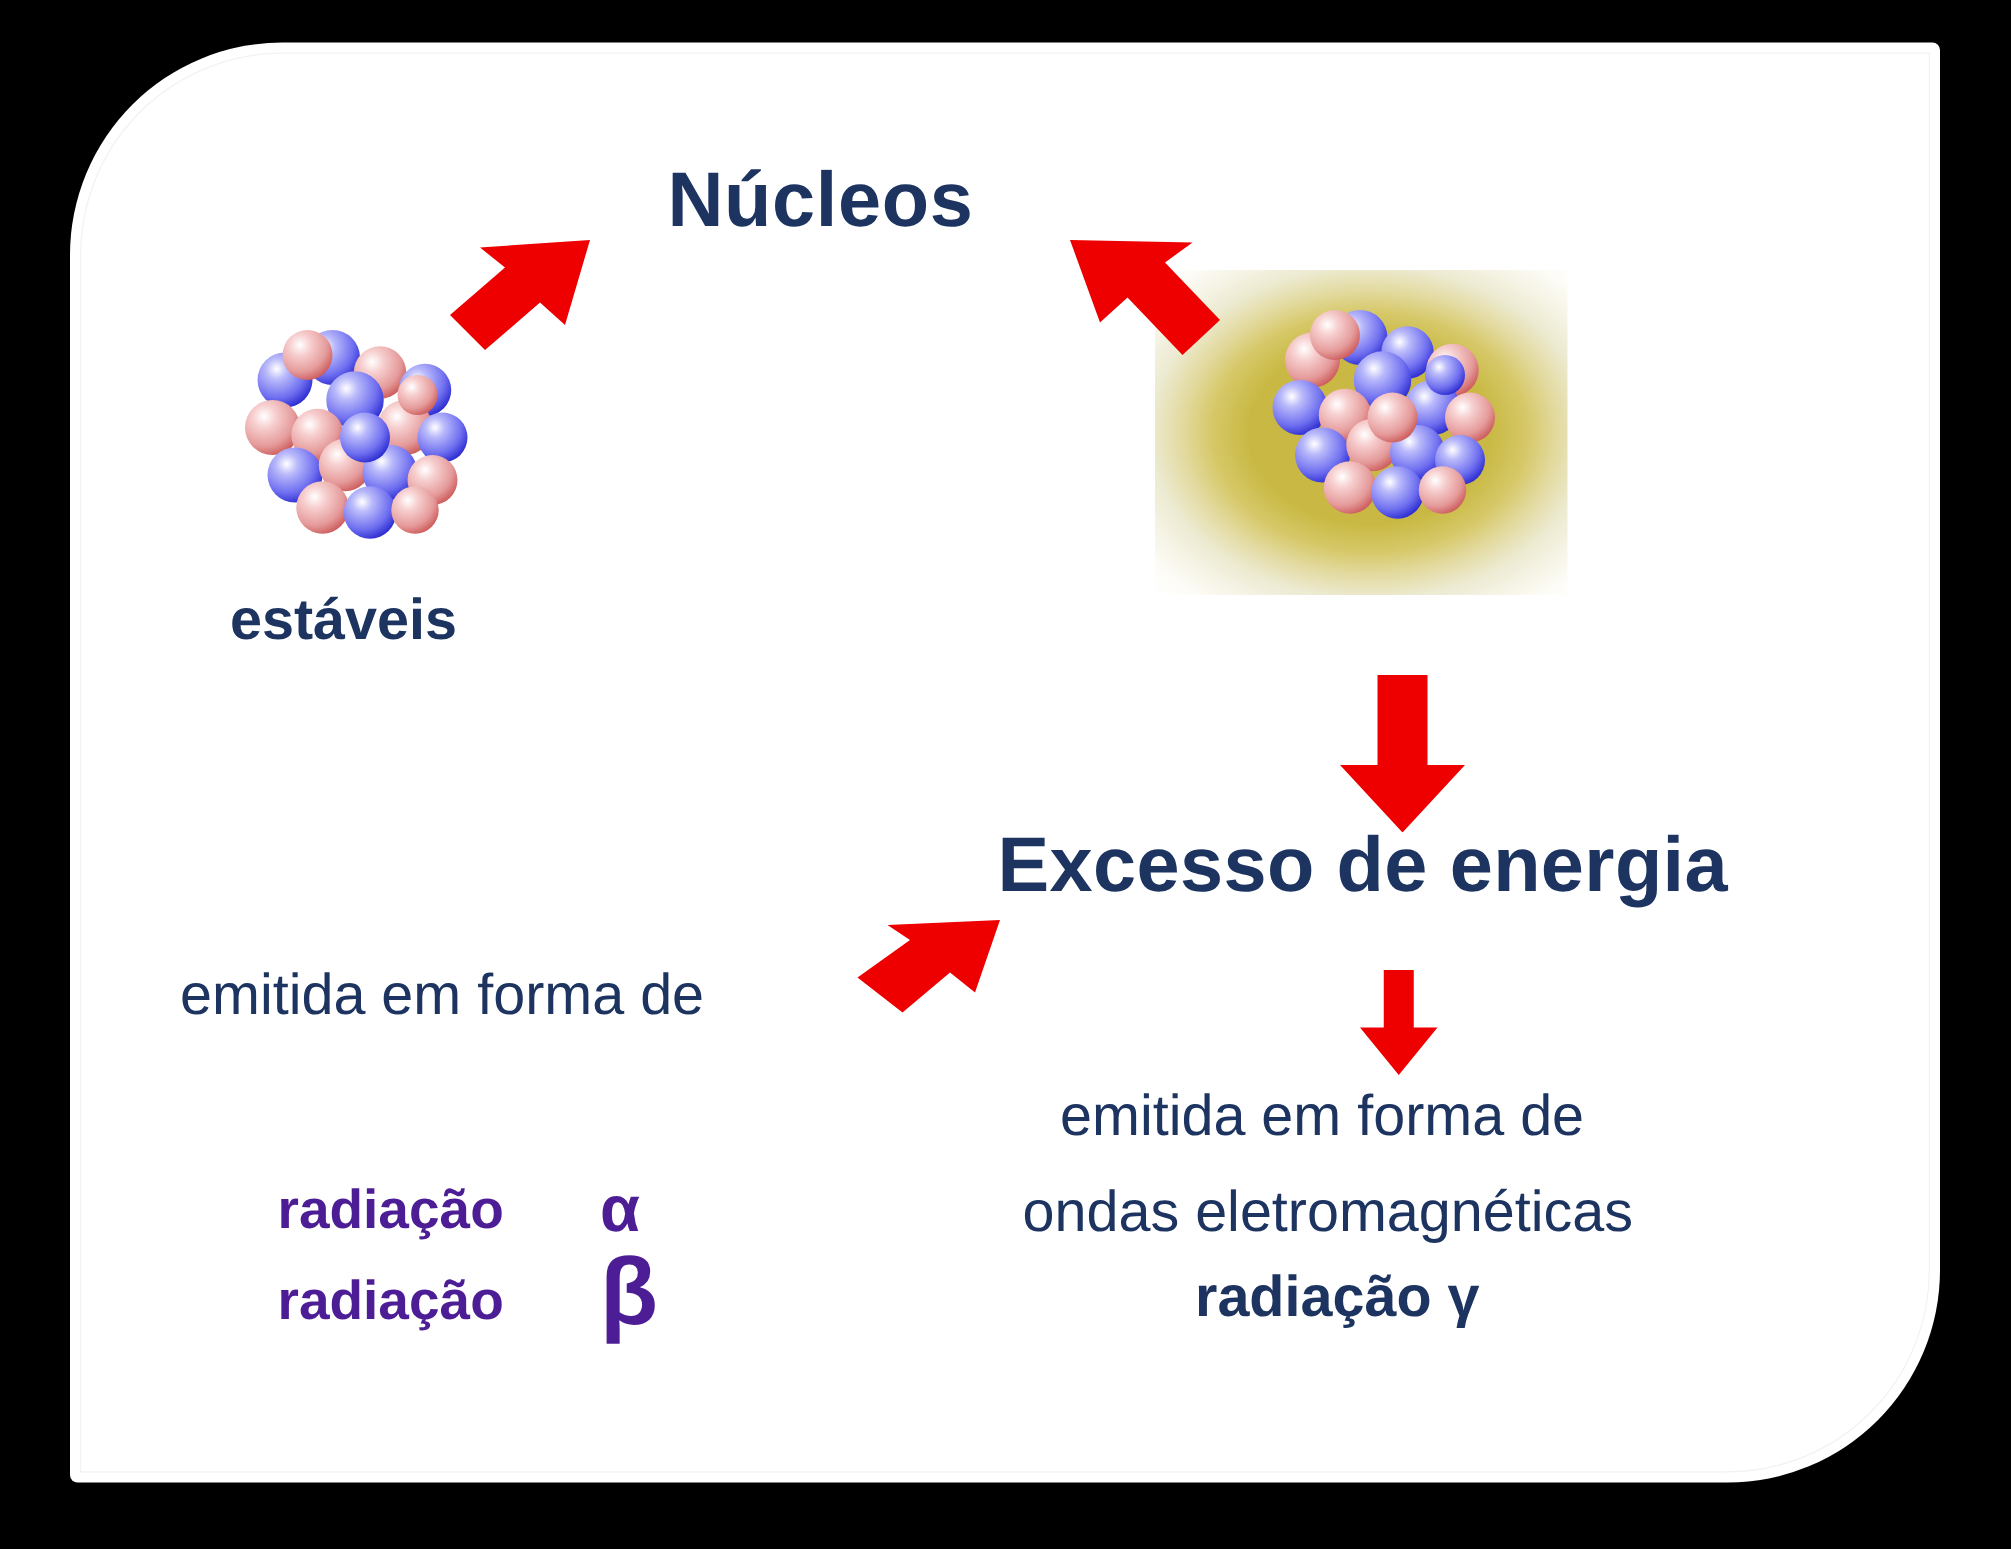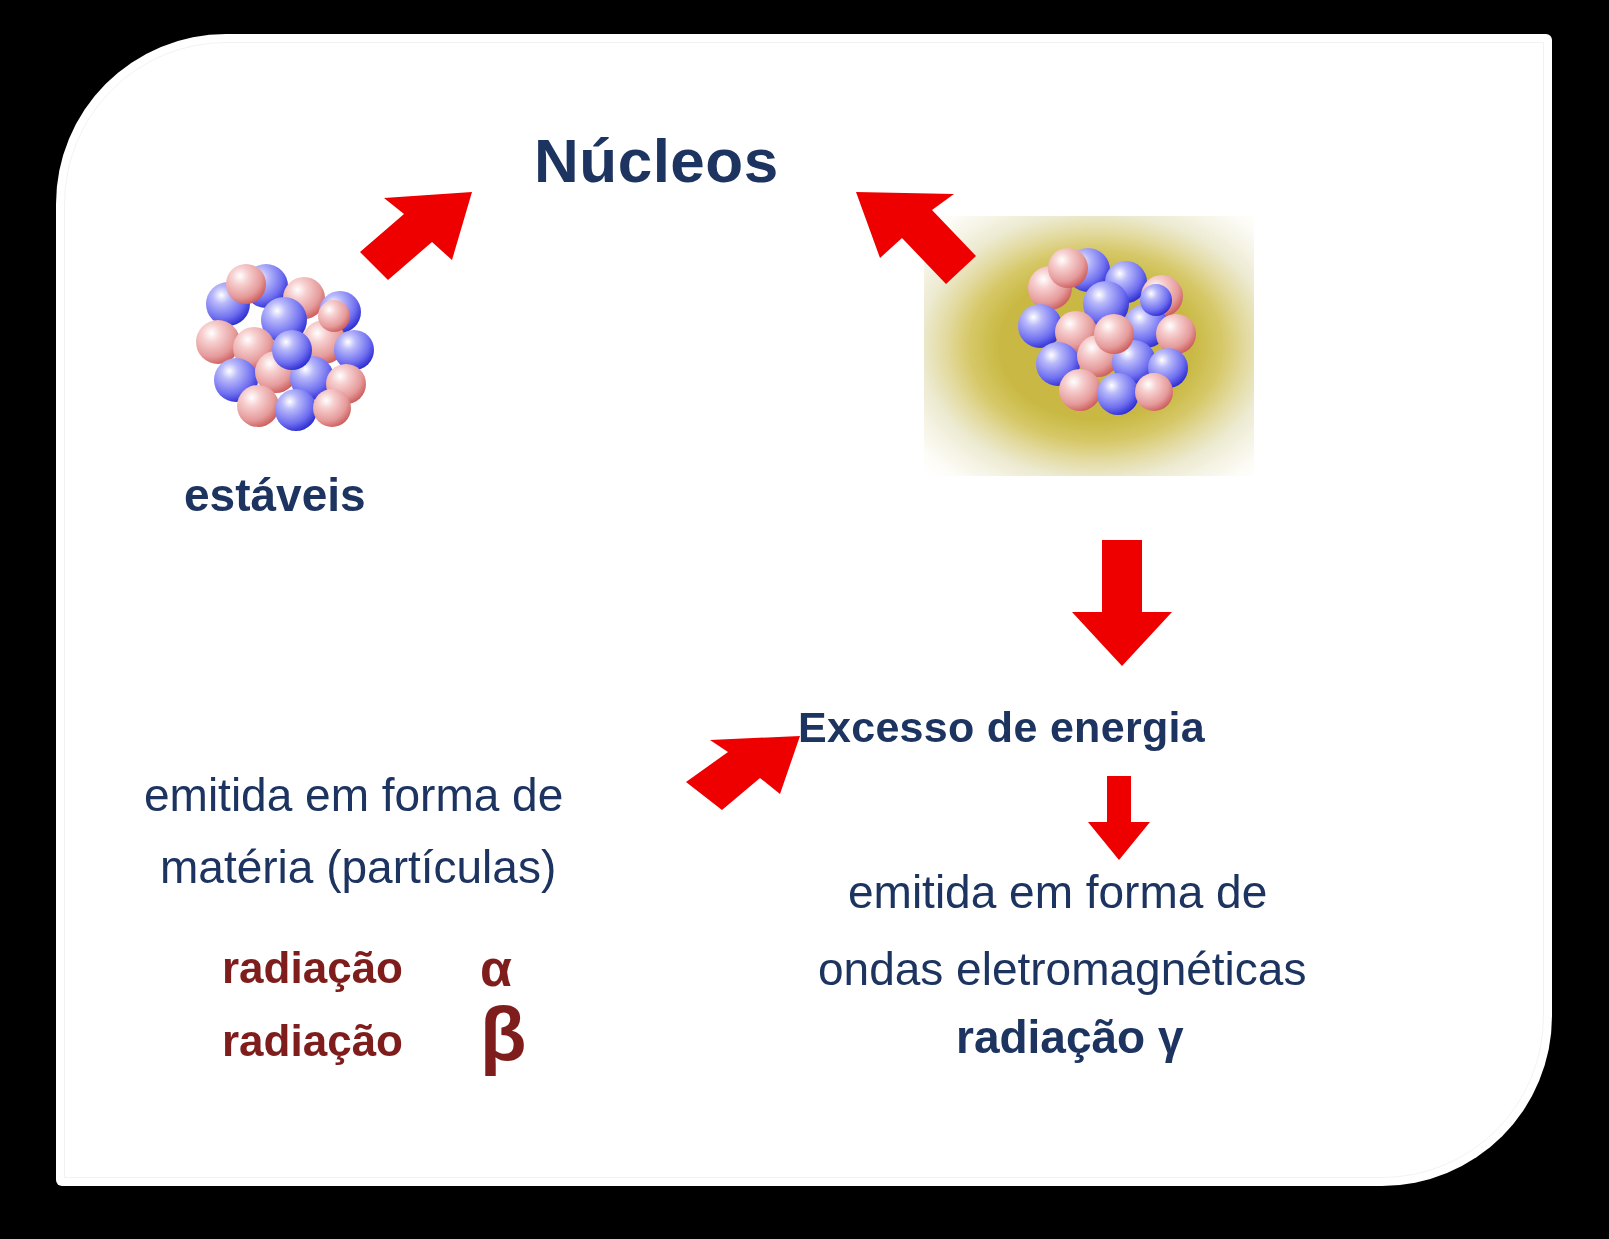--- a/index.html
+++ b/index.html
@@ -68,32 +68,32 @@
     font-size: 46px;
     font-weight: bold;
   }
   #label-radioactive {
     left: 592px;
     top: 438px;
     font-size: 46px;
   }
   #heading-excess {
     left: 742px;
-    top: 672px;
-    font-size: 43px;
+    top: 628px;
+    font-size: 62px;
     font-weight: bold;
     letter-spacing: 0.3px;
   }
 
   #matter-line1 { left: 88px;  top: 738px; font-size: 46px; }
   #matter-line2 { left: 104px; top: 810px; font-size: 46px; }
 
   .rad-row {
     position: absolute;
-    color: #7f1d1d;
+    color: #4c1d95;
     font-weight: bold;
     white-space: nowrap;
     line-height: 1;
   }
   #rad-alpha-label { left: 166px; top: 912px; font-size: 44px; }
   #rad-alpha-sym   { left: 424px; top: 908px; font-size: 52px; }
   #rad-beta-label  { left: 166px; top: 985px; font-size: 44px; }
   #rad-beta-sym    { left: 424px; top: 962px; font-size: 76px; }
 
   #wave-line1 { left: 792px; top: 835px; font-size: 46px; }
@@ -229,21 +229,20 @@
 
     <svg class="arrow" id="arrow-to-matter" viewBox="0 0 126 82">
       <path d="M120,4 L100,62 L80,46 L42,78 L6,50 L48,20 L30,8 Z" fill="#ee0000"></path>
     </svg>
 
     <svg class="arrow" id="arrow-down-small" viewBox="0 0 66 84">
       <path d="M21,0 L45,0 L45,46 L64,46 L33,84 L2,46 L21,46 Z" fill="#ee0000"></path>
     </svg>
 
     <div class="txt" id="matter-line1">emitida em forma de</div>
-    <div class="txt" id="matter-line2">matéria (partículas)</div>
 
     <div class="rad-row" id="rad-alpha-label">radiação</div>
     <div class="rad-row" id="rad-alpha-sym">α</div>
 
     <div class="rad-row" id="rad-beta-label">radiação</div>
     <div class="rad-row" id="rad-beta-sym">β</div>
 
     <div class="txt" id="wave-line1">emitida em forma de</div>
     <div class="txt" id="wave-line2">ondas eletromagnéticas</div>
     <div class="txt" id="rad-gamma">radiação γ</div>

